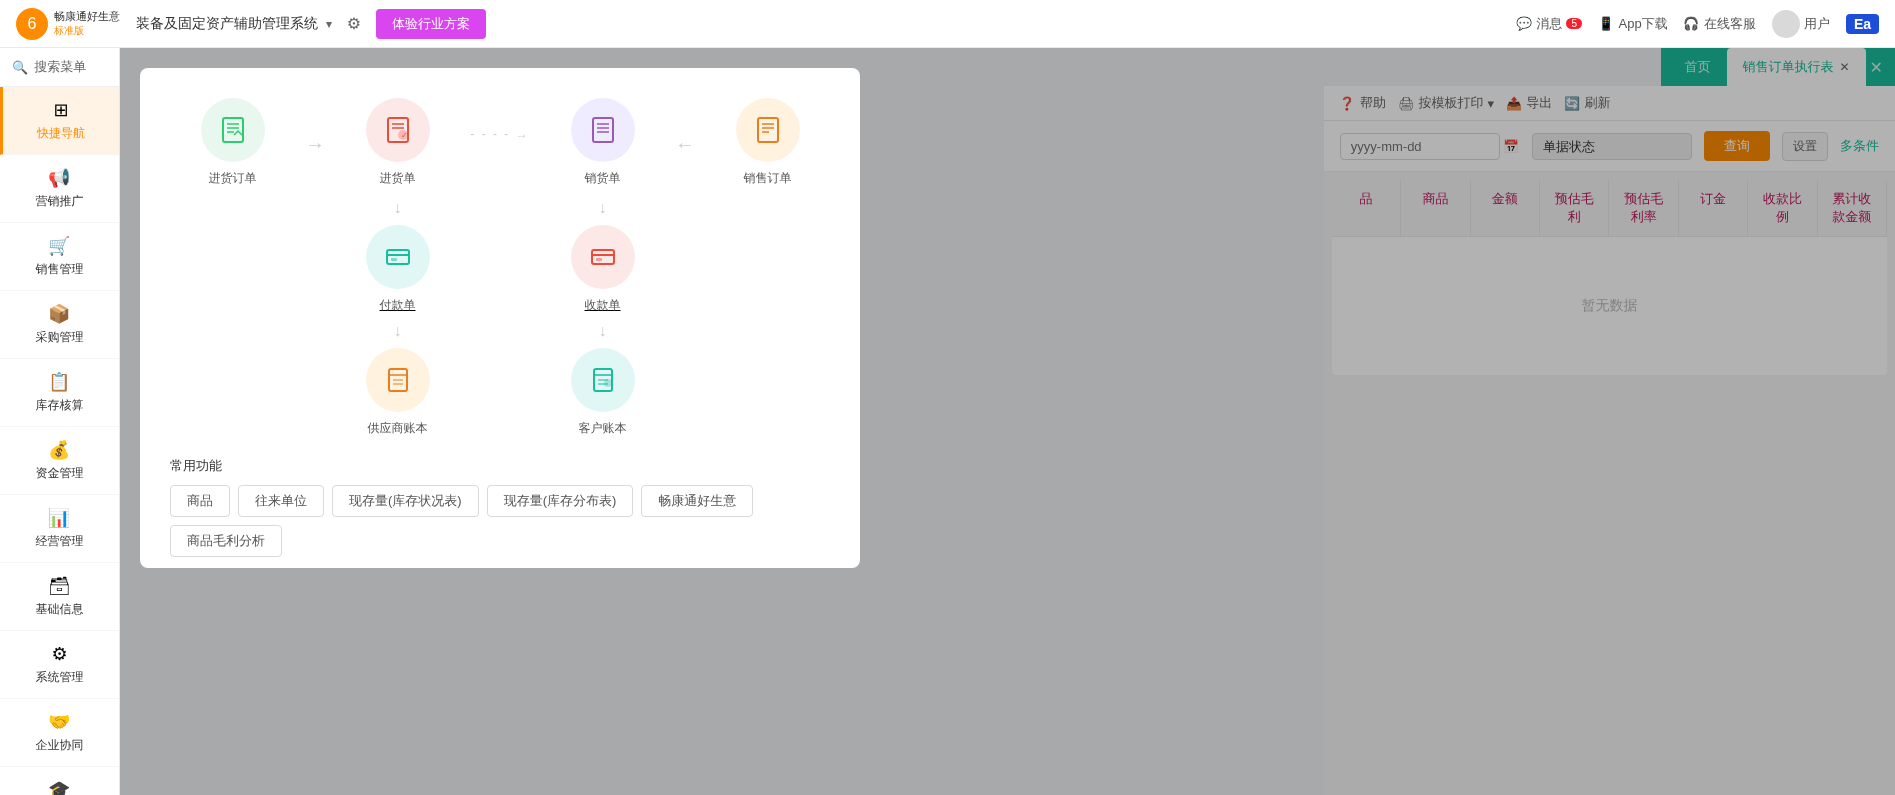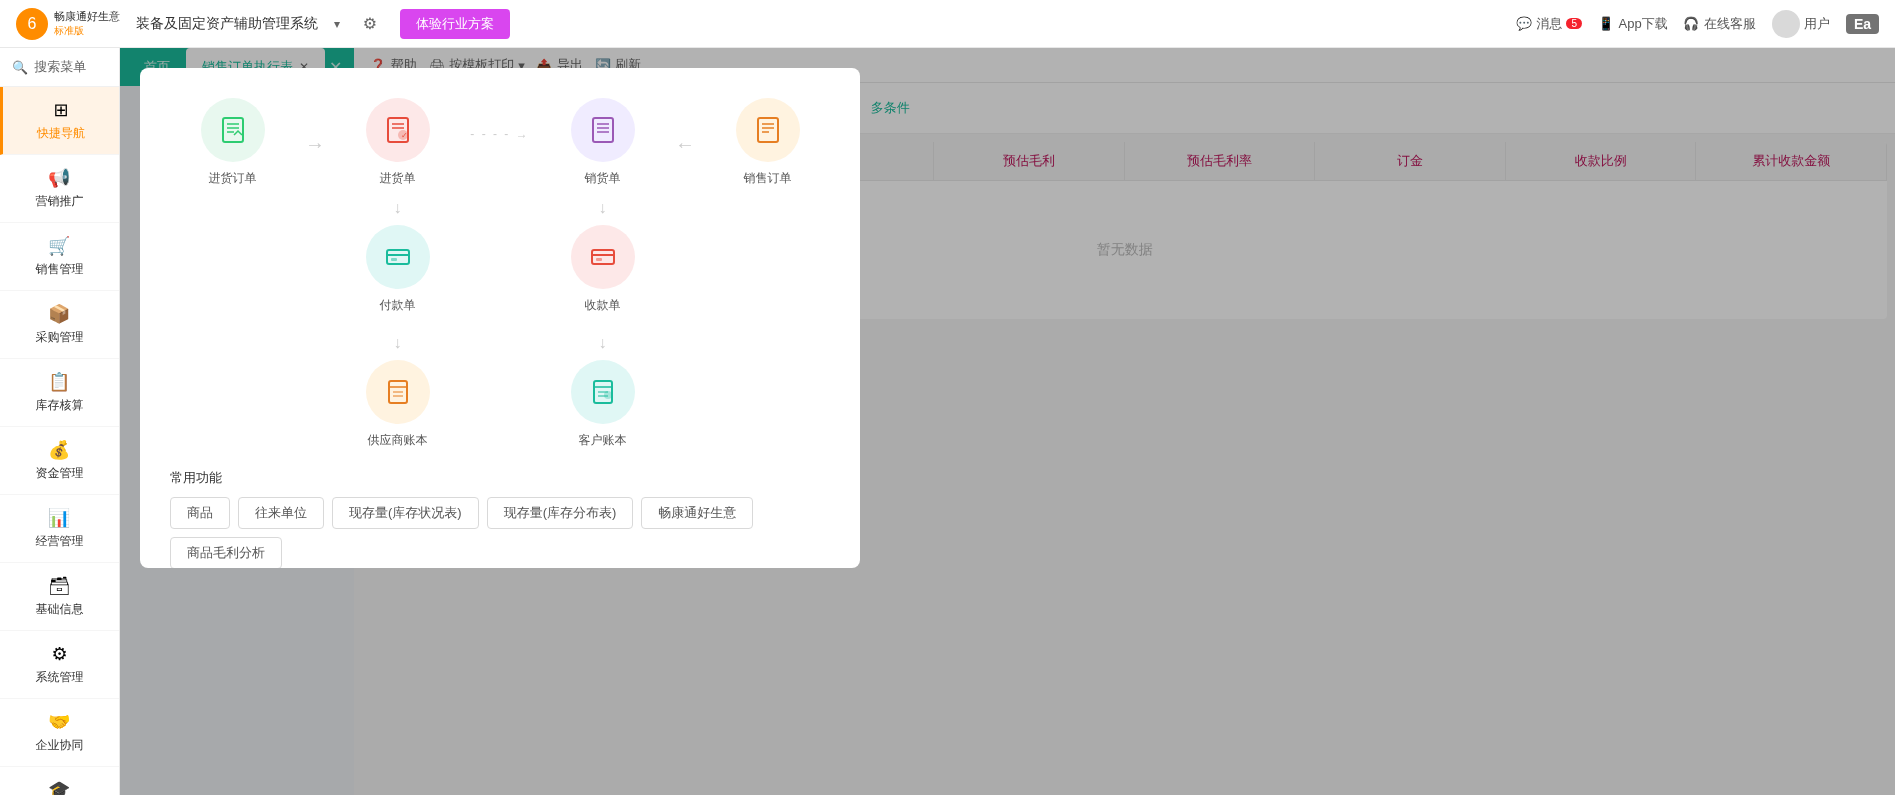--- a/index.html
+++ b/index.html
@@ -33,21 +33,21 @@
       color: white;
       font-size: 16px;
       margin-right: 6px;
     }
     .logo-text { font-size: 11px; color: #333; line-height: 1.3; }
     .logo-sub { font-size: 10px; color: #ff8c00; }
     .system-title-area {
       display: flex;
       align-items: center;
       flex: 1;
-      gap: 16px;
+      gap: 8px;
     }
     .system-title {
       font-size: 14px;
       color: #333;
       font-weight: 500;
     }
     .dropdown-btn {
       background: none;
       border: none;
       cursor: pointer;
@@ -156,22 +156,23 @@
       font-size: 12px;
       color: #333;
       text-align: center;
     }
     .sidebar-item.active .sidebar-item-label { color: #ff8c00; }
 
     
     .content-area {
       flex: 1;
       display: flex;
-      flex-direction: row;
+      flex-direction: column;
       overflow: hidden;
+      align-items: flex-end;
     }
 
     
     .tab-bar {
       background: #1abc9c;
       display: flex;
       align-items: center;
       height: 38px;
       padding: 0 8px;
     }
@@ -395,21 +396,21 @@
       border-radius: 4px;
       padding: 6px 16px;
       font-size: 13px;
       color: #555;
       background: #fff;
       cursor: pointer;
     }
 
     
     .ea-badge {
-      background: #737373;
+      background: #1d4ed8;
       color: white;
       border-radius: 4px;
       padding: 2px 8px;
       font-size: 14px;
       font-weight: bold;
     }
   </style>
 </head>
 <body>
 
@@ -637,21 +638,21 @@
         <div style="display:grid; grid-template-columns: 1fr 40px 1fr 80px 1fr 40px 1fr; margin-bottom:4px;">
           <div></div>
             <div></div>
           <div class="flow-arrow-v">↓</div>
           <div></div>
           <div class="flow-arrow-v">↓</div>
           <div></div>
             <div></div>
         </div>
 
-        <div style="display:grid; grid-template-columns: 1fr 40px 1fr 80px 1fr 40px 1fr; align-items:center; margin-bottom:16px;">
+        <div style="display:grid; grid-template-columns: 1fr 40px 1fr 80px 1fr 40px 1fr; align-items:center; margin-bottom:4px;text-decoration:underline;">
           <div></div>
             <div></div>
 
           <div class="flow-node">
             <div class="flow-circle fc-teal">
               <svg width="30" height="30" viewBox="0 0 30 30">
                   <rect x="4" y="8" width="22" height="14" rx="2" fill="none" stroke="#1abc9c" stroke-width="2"></rect>
                   <line x1="4" y1="13" x2="26" y2="13" stroke="#1abc9c" stroke-width="2"></line>
                   <rect x="8" y="16" width="6" height="3" rx="1" fill="#1abc9c" opacity="0.5"></rect>
                 </svg>

